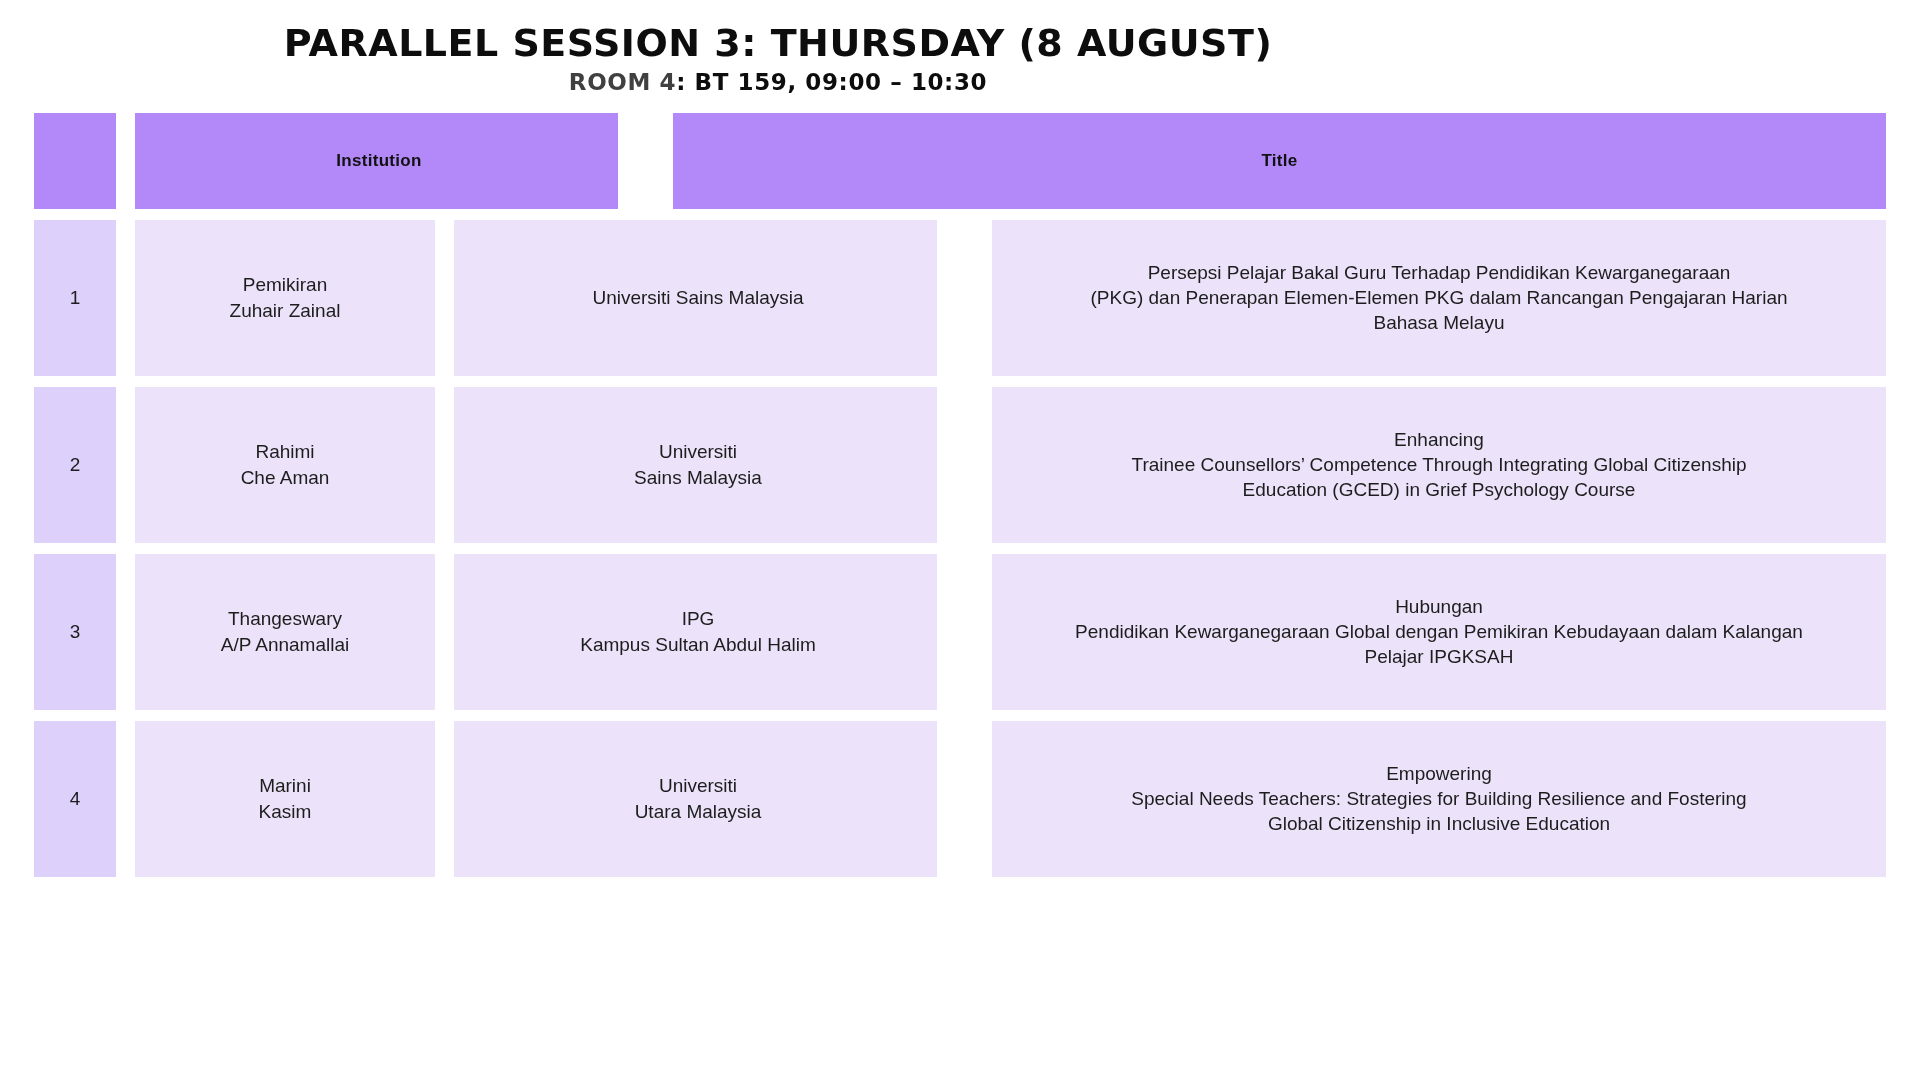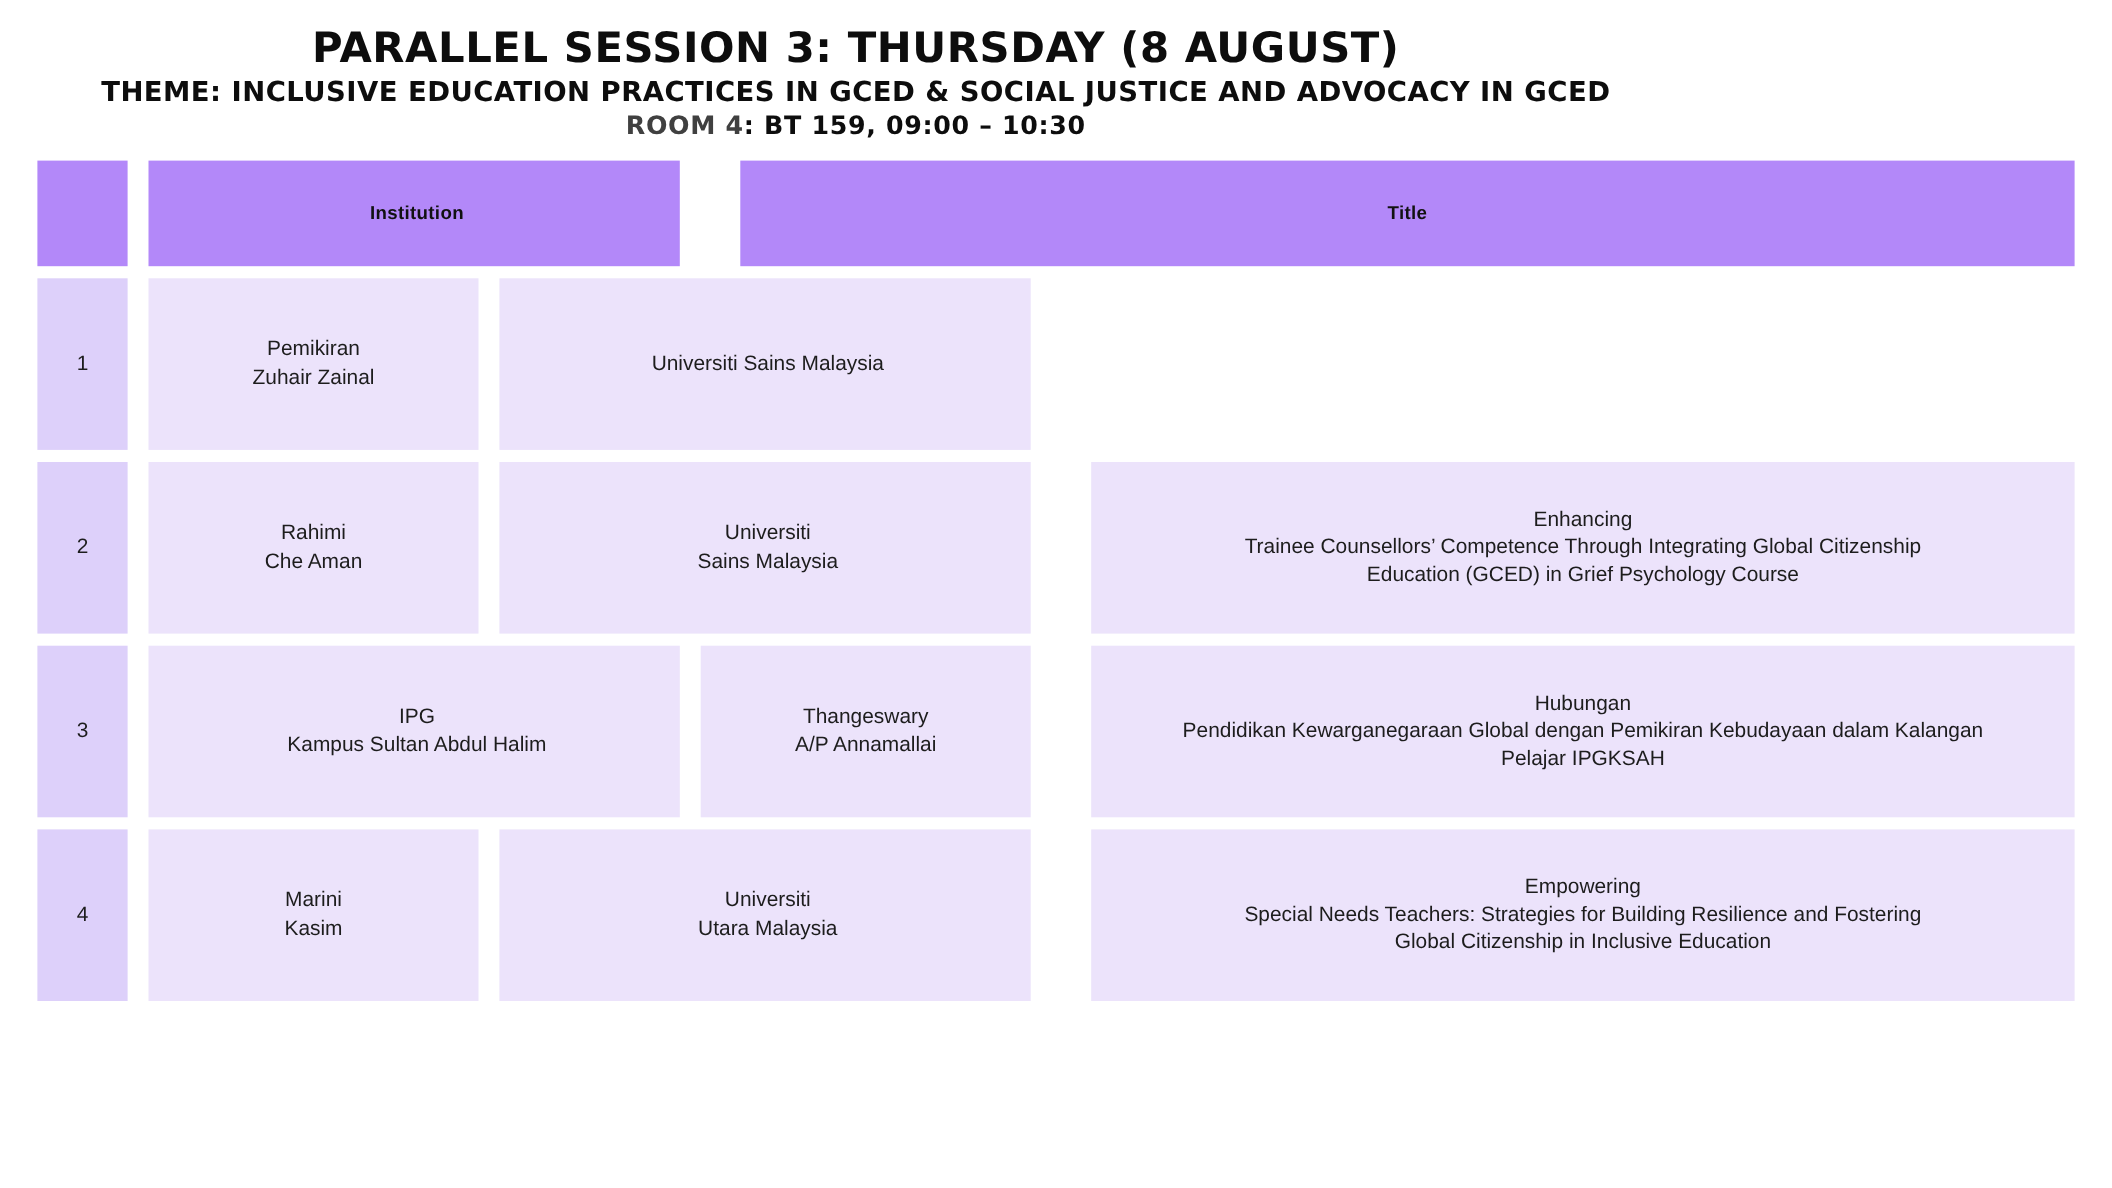--- a/index.html
+++ b/index.html
@@ -123,58 +123,60 @@
     white-space: pre-line;
   }
 </style>
 </head>
 <body>
 
 <div class="page">
 
   <div class="header">
     <h1 class="title-main">PARALLEL SESSION 3: THURSDAY (8 AUGUST)</h1>
-    <h2 class="title-theme">THEME: INCLUSIVE EDUCATION PRACTICES IN GCED &amp; SOCIAL JUSTICE AND ADVOCACY IN GCED</h2>
     <p class="title-room">
       <span class="room-label">ROOM 4</span><span>: BT 159, 09:00 – 10:30</span>
     </p>
   </div>
 
   <div class="table">
 
     <div class="row row-head">
       <div class="cell col-no"></div>
       <div class="cell col-inst">Institution</div>
       <div class="cell col-title">Title</div>
     </div>
 
     <div class="row row-body">
       <div class="cell col-no">1</div>
       <div class="cell col-name multiline">Pemikiran
 Zuhair Zainal</div>
       <div class="cell col-inst multiline">Universiti Sains Malaysia</div>
+      <div class="cell col-title multiline">Persepsi  Pelajar Bakal Guru Terhadap Pendidikan Kewarganegaraan
+(PKG) dan Penerapan Elemen-Elemen PKG dalam Rancangan Pengajaran Harian
+Bahasa Melayu</div>
     </div>
 
     <div class="row row-body">
       <div class="cell col-no">2</div>
       <div class="cell col-name multiline">Rahimi
 Che Aman</div>
       <div class="cell col-inst multiline">Universiti
 Sains Malaysia</div>
       <div class="cell col-title multiline">Enhancing
 Trainee Counsellors’ Competence Through Integrating Global Citizenship
 Education (GCED) in Grief Psychology Course</div>
     </div>
 
     <div class="row row-body">
       <div class="cell col-no">3</div>
+      <div class="cell col-name multiline">Thangeswary
+A/P Annamallai</div>
       <div class="cell col-inst multiline">IPG
 Kampus Sultan Abdul Halim</div>
-      <div class="cell col-name multiline">Thangeswary
-A/P Annamallai</div>
       <div class="cell col-title multiline">Hubungan
 Pendidikan Kewarganegaraan Global dengan Pemikiran Kebudayaan dalam Kalangan
 Pelajar IPGKSAH</div>
     </div>
 
     <div class="row row-body">
       <div class="cell col-no">4</div>
       <div class="cell col-name multiline">Marini
 Kasim</div>
       <div class="cell col-inst multiline">Universiti

